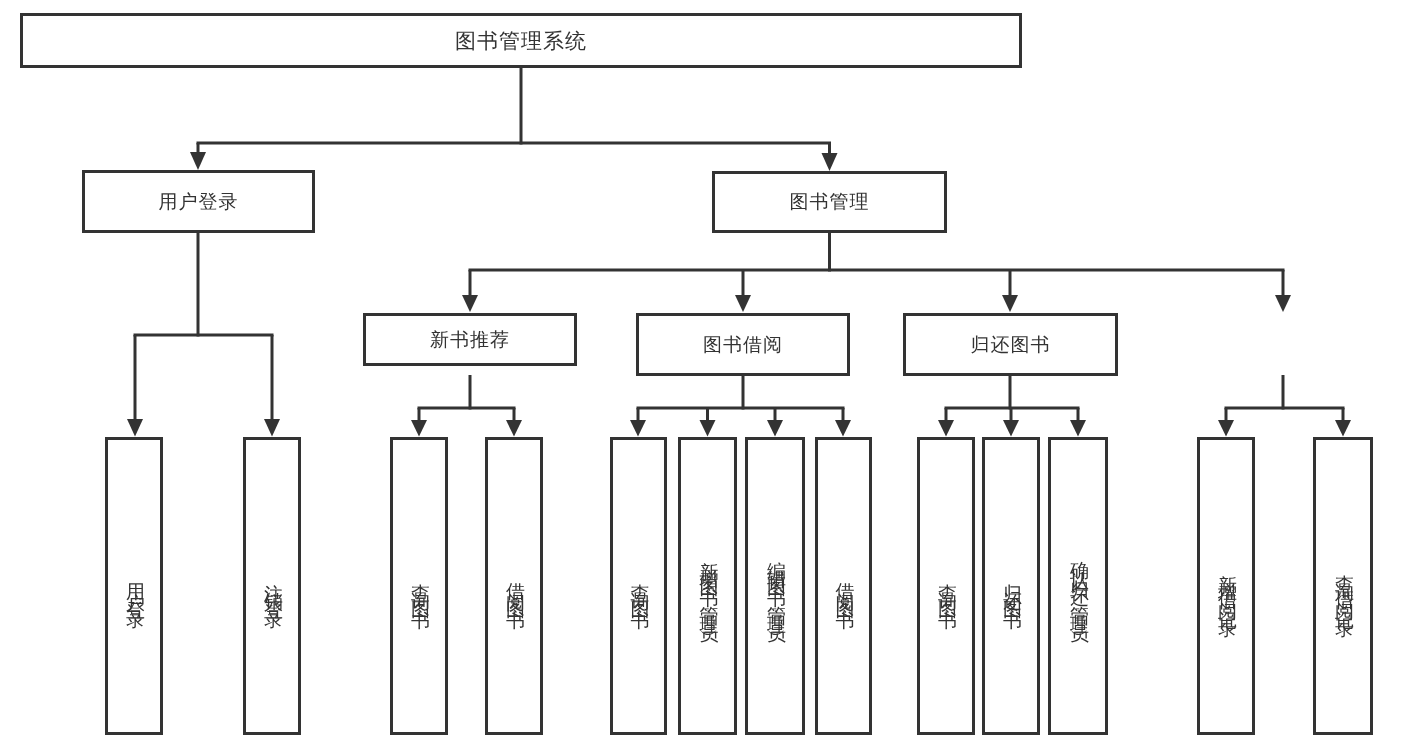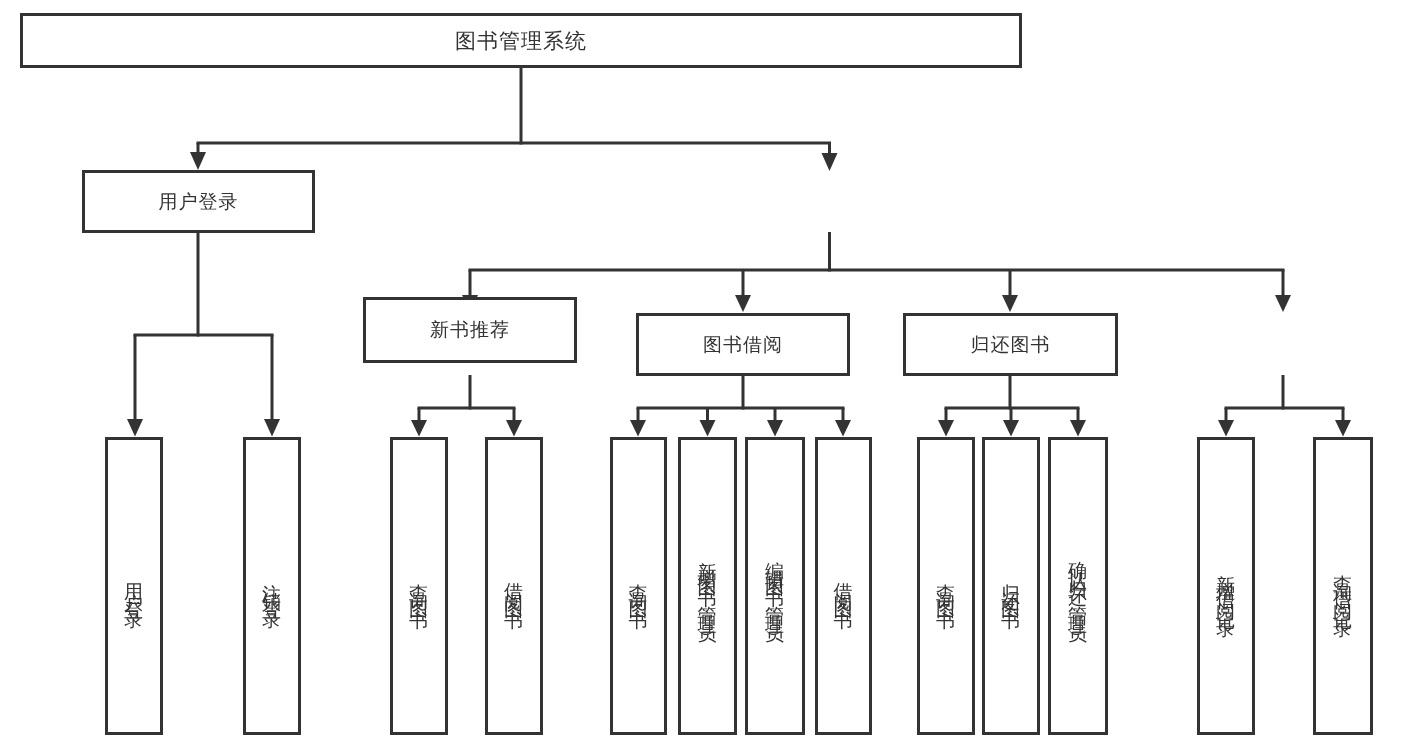--- a/index.html
+++ b/index.html
@@ -6,21 +6,21 @@
     --line:#333333;
     --text:#333333;
     --watermark:#bdbdbd;
     --background:#ffffff;
   }
   html,body{margin:0;padding:0;background:var(--background);}
   .canvas{
     position:relative;
     width:1405px;height:747px;
     background:var(--background);
-    font-family:Liberation Sans, sans-serif;
+    font-family:Liberation Mono, monospace;
     color:var(--text);
     overflow:hidden;
   }
   .connectors{
     position:absolute;left:0;top:0;width:1405px;height:747px;
     color:var(--line);
   }
   .connectors line{stroke:currentColor;stroke-width:3;}
   .connectors polygon{fill:currentColor;stroke:none;}
   .box{
@@ -129,22 +129,23 @@
       <line x1="1226" y1="408" x2="1226" y2="421"></line>
       <polygon points="1218,420 1234,420 1226,436.5"></polygon>
       <line x1="1343" y1="408" x2="1343" y2="421"></line>
       <polygon points="1335,420 1351,420 1343,436.5"></polygon>
     </g>
   </svg>
 
   <div class="box root" style="left:20px;top:13px;width:1002px;height:55px">图书管理系统</div>
 
   <div class="box" style="left:82px;top:170px;width:233px;height:63px">用户登录</div>
+  <div class="box" style="left:712px;top:171px;width:235px;height:62px">图书管理</div>
 
-  <div class="box" style="left:363px;top:297px;width:214px;height:66px">新书推荐</div>
+  <div class="box" style="left:363px;top:313px;width:214px;height:53px">新书推荐</div>
   <div class="box" style="left:636px;top:313px;width:214px;height:63px">图书借阅</div>
   <div class="box" style="left:903px;top:313px;width:215px;height:63px">归还图书</div>
 
   <div class="box v" style="left:105px;top:437px;width:58px;height:298px">用户登录</div>
   <div class="box v" style="left:243px;top:437px;width:58px;height:298px">注销登录</div>
 
   <div class="box v" style="left:390px;top:437px;width:58px;height:298px">查询图书</div>
   <div class="box v" style="left:485px;top:437px;width:58px;height:298px">借阅图书</div>
 
   <div class="box v" style="left:610px;top:437px;width:57px;height:298px">查询图书</div>

